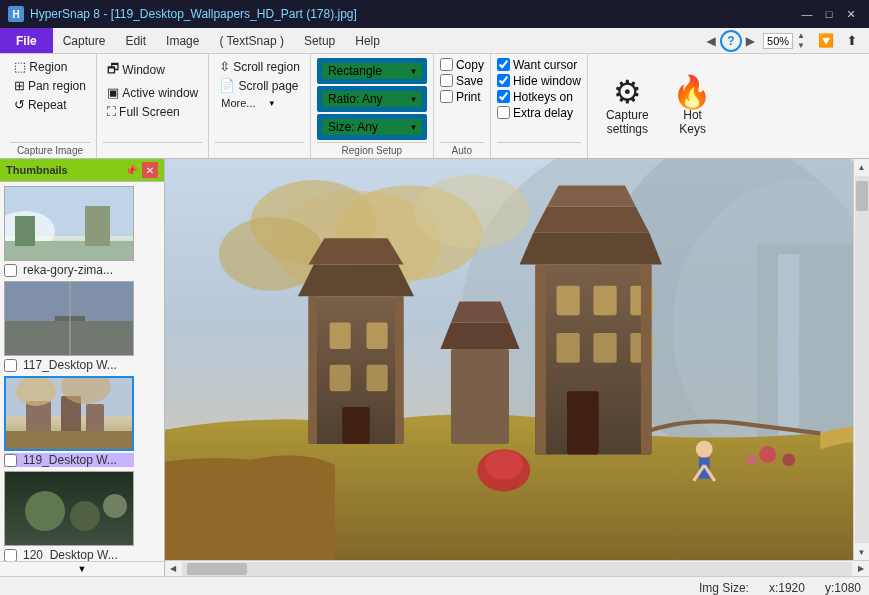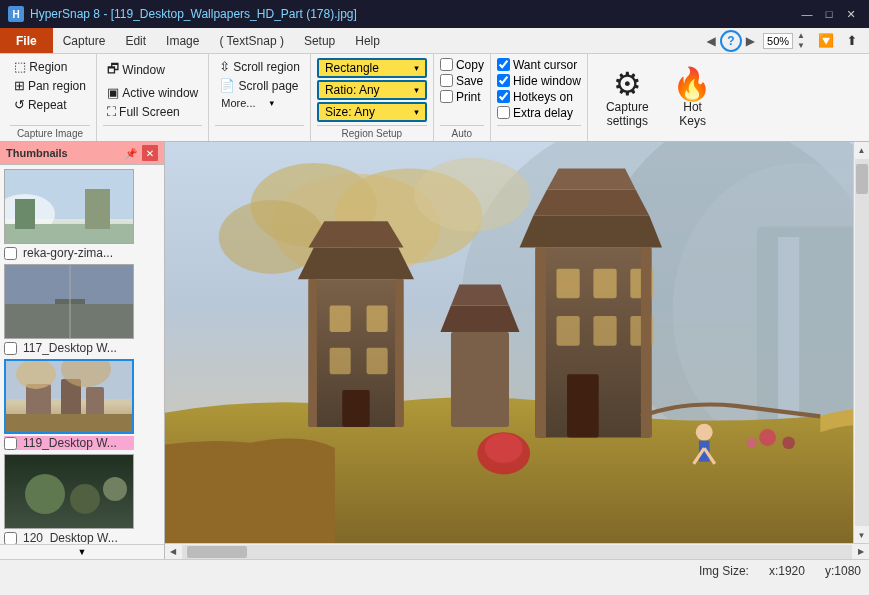--- a/index.html
+++ b/index.html
@@ -24,21 +24,21 @@
 
     
     .menubar {
       background: #f0f0f0;
       height: 26px;
       display: flex;
       align-items: stretch;
       border-bottom: 1px solid #ccc;
     }
     .menu-file {
-      background: #c2410c;
+      background: #6d28d9;
       color: white;
       padding: 0 16px;
       display: flex;
       align-items: center;
       cursor: pointer;
       font-weight: bold;
     }
     .menu-item {
       padding: 0 10px;
       display: flex;
@@ -59,21 +59,21 @@
     .thumbnails-panel {
       width: 165px;
       min-width: 165px;
       background: #f5f5f5;
       border-right: 1px solid #bbb;
       display: flex;
       flex-direction: column;
       overflow: hidden;
     }
     .thumbnails-header {
-      background: #fca5a5;
+      background: #84cc16;
       padding: 3px 6px;
       display: flex;
       align-items: center;
       justify-content: space-between;
       border-bottom: 1px solid #bbb;
     }
     .thumbnails-header-title { font-size: 11px; font-weight: bold; color: #333; }
     .thumbnails-header-btns { display: flex; gap: 2px; }
     .th-btn { width: 16px; height: 16px; display: flex; align-items: center; justify-content: center; cursor: pointer; font-size: 10px; color: #555; }
     .th-close { background: #e05050; color: white; border-radius: 1px; }
@@ -140,21 +140,21 @@
       display: flex; 
       flex-direction: column; 
       padding: 4px 6px 2px 6px; 
       border-right: 1px solid #d0d0d0;
       gap: 2px;
     }
     .rg-title { font-size: 10px; color: #555; text-align: center; margin-top: auto; padding-top: 2px; border-top: 1px solid #ccc; }
     .rg-top { display: flex; flex-direction: column; gap: 2px; flex: 1; }
     .rb { display: flex; align-items: center; gap: 3px; padding: 1px 4px; cursor: pointer; border-radius: 2px; font-size: 11px; color: #222; white-space: nowrap; }
     .rb .ico { font-size: 13px; }
-    .ddrop { display: flex; align-items: center; gap: 2px; padding: 1px 6px; border: 2px solid #0369a1; border-radius: 2px; background: #fde047; cursor: pointer; font-size: 11px; min-width: 110px; }
+    .ddrop { display: flex; align-items: center; gap: 2px; padding: 1px 6px; border: 5px solid #0369a1; border-radius: 2px; background: #15803d; cursor: pointer; font-size: 11px; min-width: 110px; }
     .ddrop-arrow { margin-left: auto; font-size: 9px; }
     .more-btn { display: flex; align-items: center; gap: 2px; padding: 1px 6px; cursor: pointer; font-size: 11px; color: #222; border-radius: 2px; }
     .more-row { display: flex; align-items: center; gap: 8px; }
     .cb-row { display: flex; align-items: flex-start; gap: 3px; font-size: 11px; cursor: pointer; }
     .cb-row input { cursor: pointer; }
 
     .large-btn-area { display: flex; align-items: center; gap: 4px; padding: 4px 8px; }
     .large-btn { display: flex; flex-direction: column; align-items: center; justify-content: center; padding: 4px 10px; cursor: pointer; border-radius: 3px; font-size: 10px; color: #222; text-align: center; min-width: 50px; }
     .large-btn .big-ico { font-size: 32px; line-height: 1; }
 
@@ -378,21 +378,21 @@
           <svg width="130" height="75">
             <rect width="130" height="40" fill="#b8c8d8"></rect>
             <rect x="20" y="25" width="25" height="35" fill="#8a7060" rx="2"></rect>
             <rect x="55" y="20" width="20" height="40" fill="#7a6050" rx="2"></rect>
             <rect x="80" y="28" width="18" height="32" fill="#8a7060" rx="2"></rect>
             <rect x="0" y="55" width="130" height="20" fill="#907848"></rect>
             <ellipse cx="30" cy="15" rx="20" ry="15" fill="#d4b880" opacity="0.7"></ellipse>
             <ellipse cx="80" cy="10" rx="25" ry="18" fill="#c8a870" opacity="0.6"></ellipse>
           </svg>
         </div>
-        <div class="thumb-label" style="background:#f9a8d4; width:130px;">
+        <div class="thumb-label" style="background:#c4b5fd; width:130px;">
           <input type="checkbox" style="">
           <span>119_Desktop W...</span>
         </div>
       </div>
 
       <div class="thumb-item">
         <div class="thumb-img" style="background: linear-gradient(180deg, #203020 0%, #304030 50%, #405040 100%);">
           <svg width="130" height="75">
             <circle cx="40" cy="40" r="20" fill="#607850"></circle>
             <circle cx="80" cy="45" r="15" fill="#506040"></circle>

